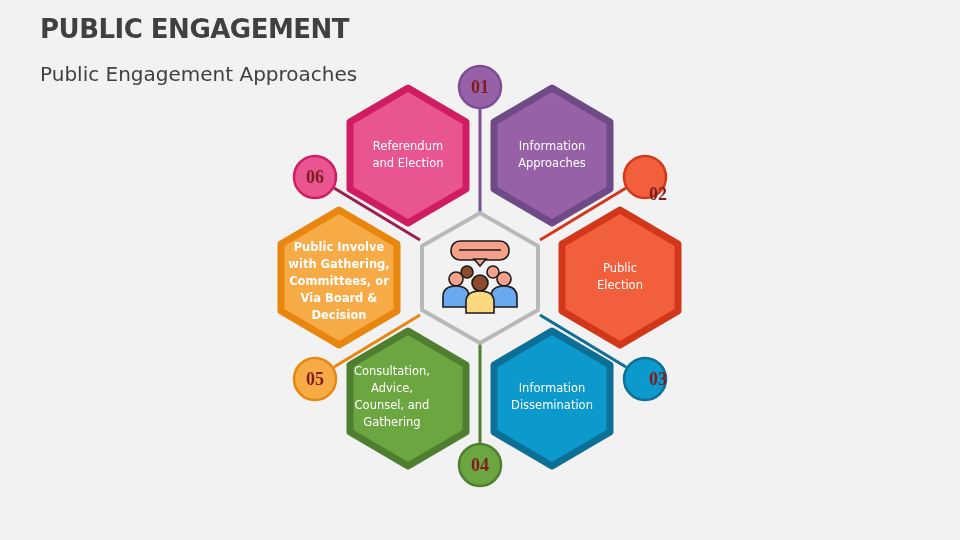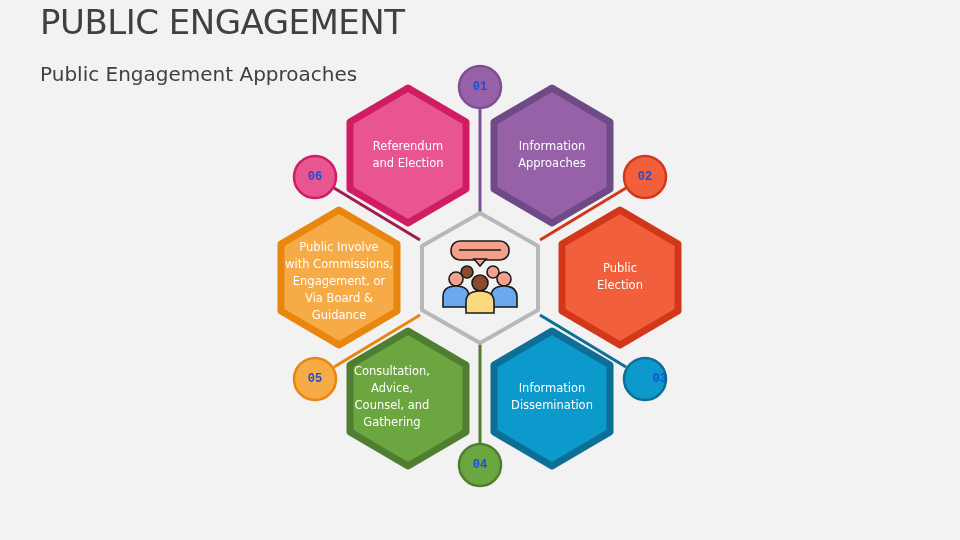--- a/index.html
+++ b/index.html
@@ -1,27 +1,27 @@
 <!DOCTYPE html>
 <html><head>
 <meta charset="utf-8">
 <style>
   html, body { margin:0; padding:0; }
   body { width:960px; height:540px; background:#f2f2f2; position:relative; overflow:hidden;
          font-family:"Liberation Sans", sans-serif; }
-  .title { position:absolute; left:40px; top:2px; font-size:34px; font-weight:normal; color:#404040;
+  .title { position:absolute; left:40px; top:14px; font-size:26px; font-weight:bold; color:#404040;
            font-family:"DejaVu Sans", sans-serif; letter-spacing:-0.5px; }
   .subtitle { position:absolute; left:40px; top:62px; font-size:20px; color:#404040;
               font-family:"DejaVu Sans", sans-serif; }
   svg.diagram { position:absolute; left:0; top:0; }
   .hex-label { position:absolute; width:91px; text-align:center; color:#ffffff;
                font-family:"DejaVu Sans", sans-serif; font-size:11.5px; line-height:17px;
                transform:translate(-50%,-50%); }
-  .num { position:absolute; width:44px; height:44px; line-height:44px; text-align:center; color:#1d4ed8;
-         font-weight:bold; font-size:12px; font-family:Liberation Mono, monospace;
+  .num { position:absolute; width:44px; height:44px; line-height:44px; text-align:center; color:#7f1d1d;
+         font-weight:bold; font-size:18px; font-family:Liberation Serif, serif;
          transform:translate(-50%,-50%); }
 </style>
 </head>
 <body>
 
 <div class="title">PUBLIC ENGAGEMENT</div>
 <div class="subtitle">Public Engagement Approaches</div>
 
 <svg class="diagram" width="960" height="540" viewBox="0 0 960 540">
 
@@ -88,26 +88,26 @@
 <div class="hex-label" style="left:552px; top:397px;">
   <div>Information</div>
   <div>Dissemination</div>
 </div>
 <div class="hex-label" style="left:392px; top:397px;">
   <div>Consultation,</div>
   <div>Advice,</div>
   <div>Counsel, and</div>
   <div>Gathering</div>
 </div>
-<div class="hex-label" style="left:339px; top:281px; width:120px;">
+<div class="hex-label" style="left:339px; top:281px; width:120px;font-weight:bold;">
   <div>Public Involve</div>
-  <div>with Commissions,</div>
-  <div>Engagement, or</div>
+  <div>with Gathering,</div>
+  <div>Committees, or</div>
   <div>Via Board &amp;</div>
-  <div>Guidance</div>
+  <div>Decision</div>
 </div>
 
 <div class="num" style="left:480px; top:87px;">01</div>
-<div class="num" style="left:645px; top:177px;">02</div>
+<div class="num" style="left:645px; top:194px;text-align:right;">02</div>
 <div class="num" style="left:645px; top:379px;text-align:right;">03</div>
 <div class="num" style="left:480px; top:465px;">04</div>
 <div class="num" style="left:315px; top:379px;">05</div>
 <div class="num" style="left:315px; top:177px;">06</div>
 
 </body></html>

